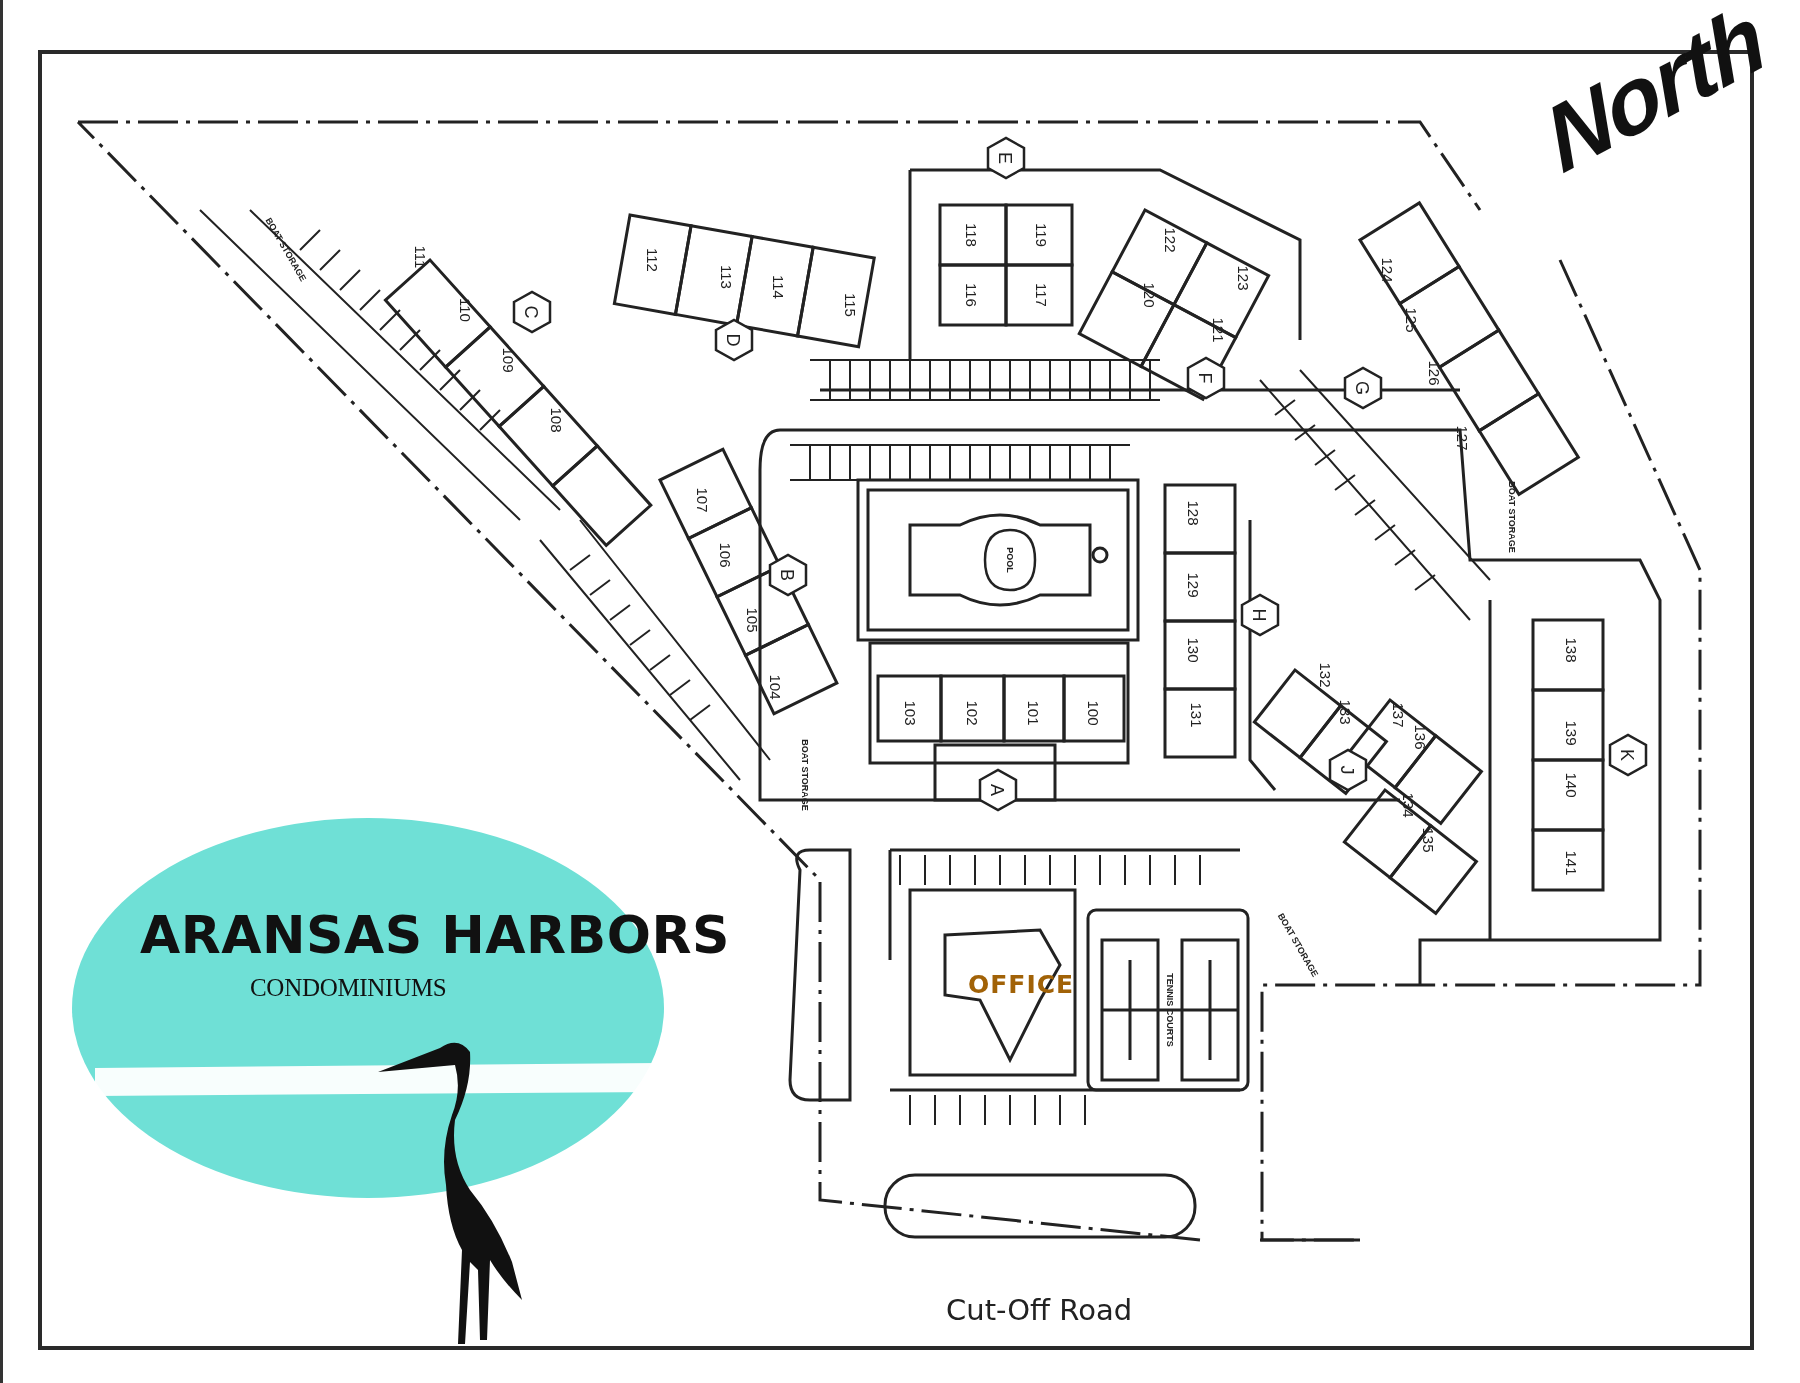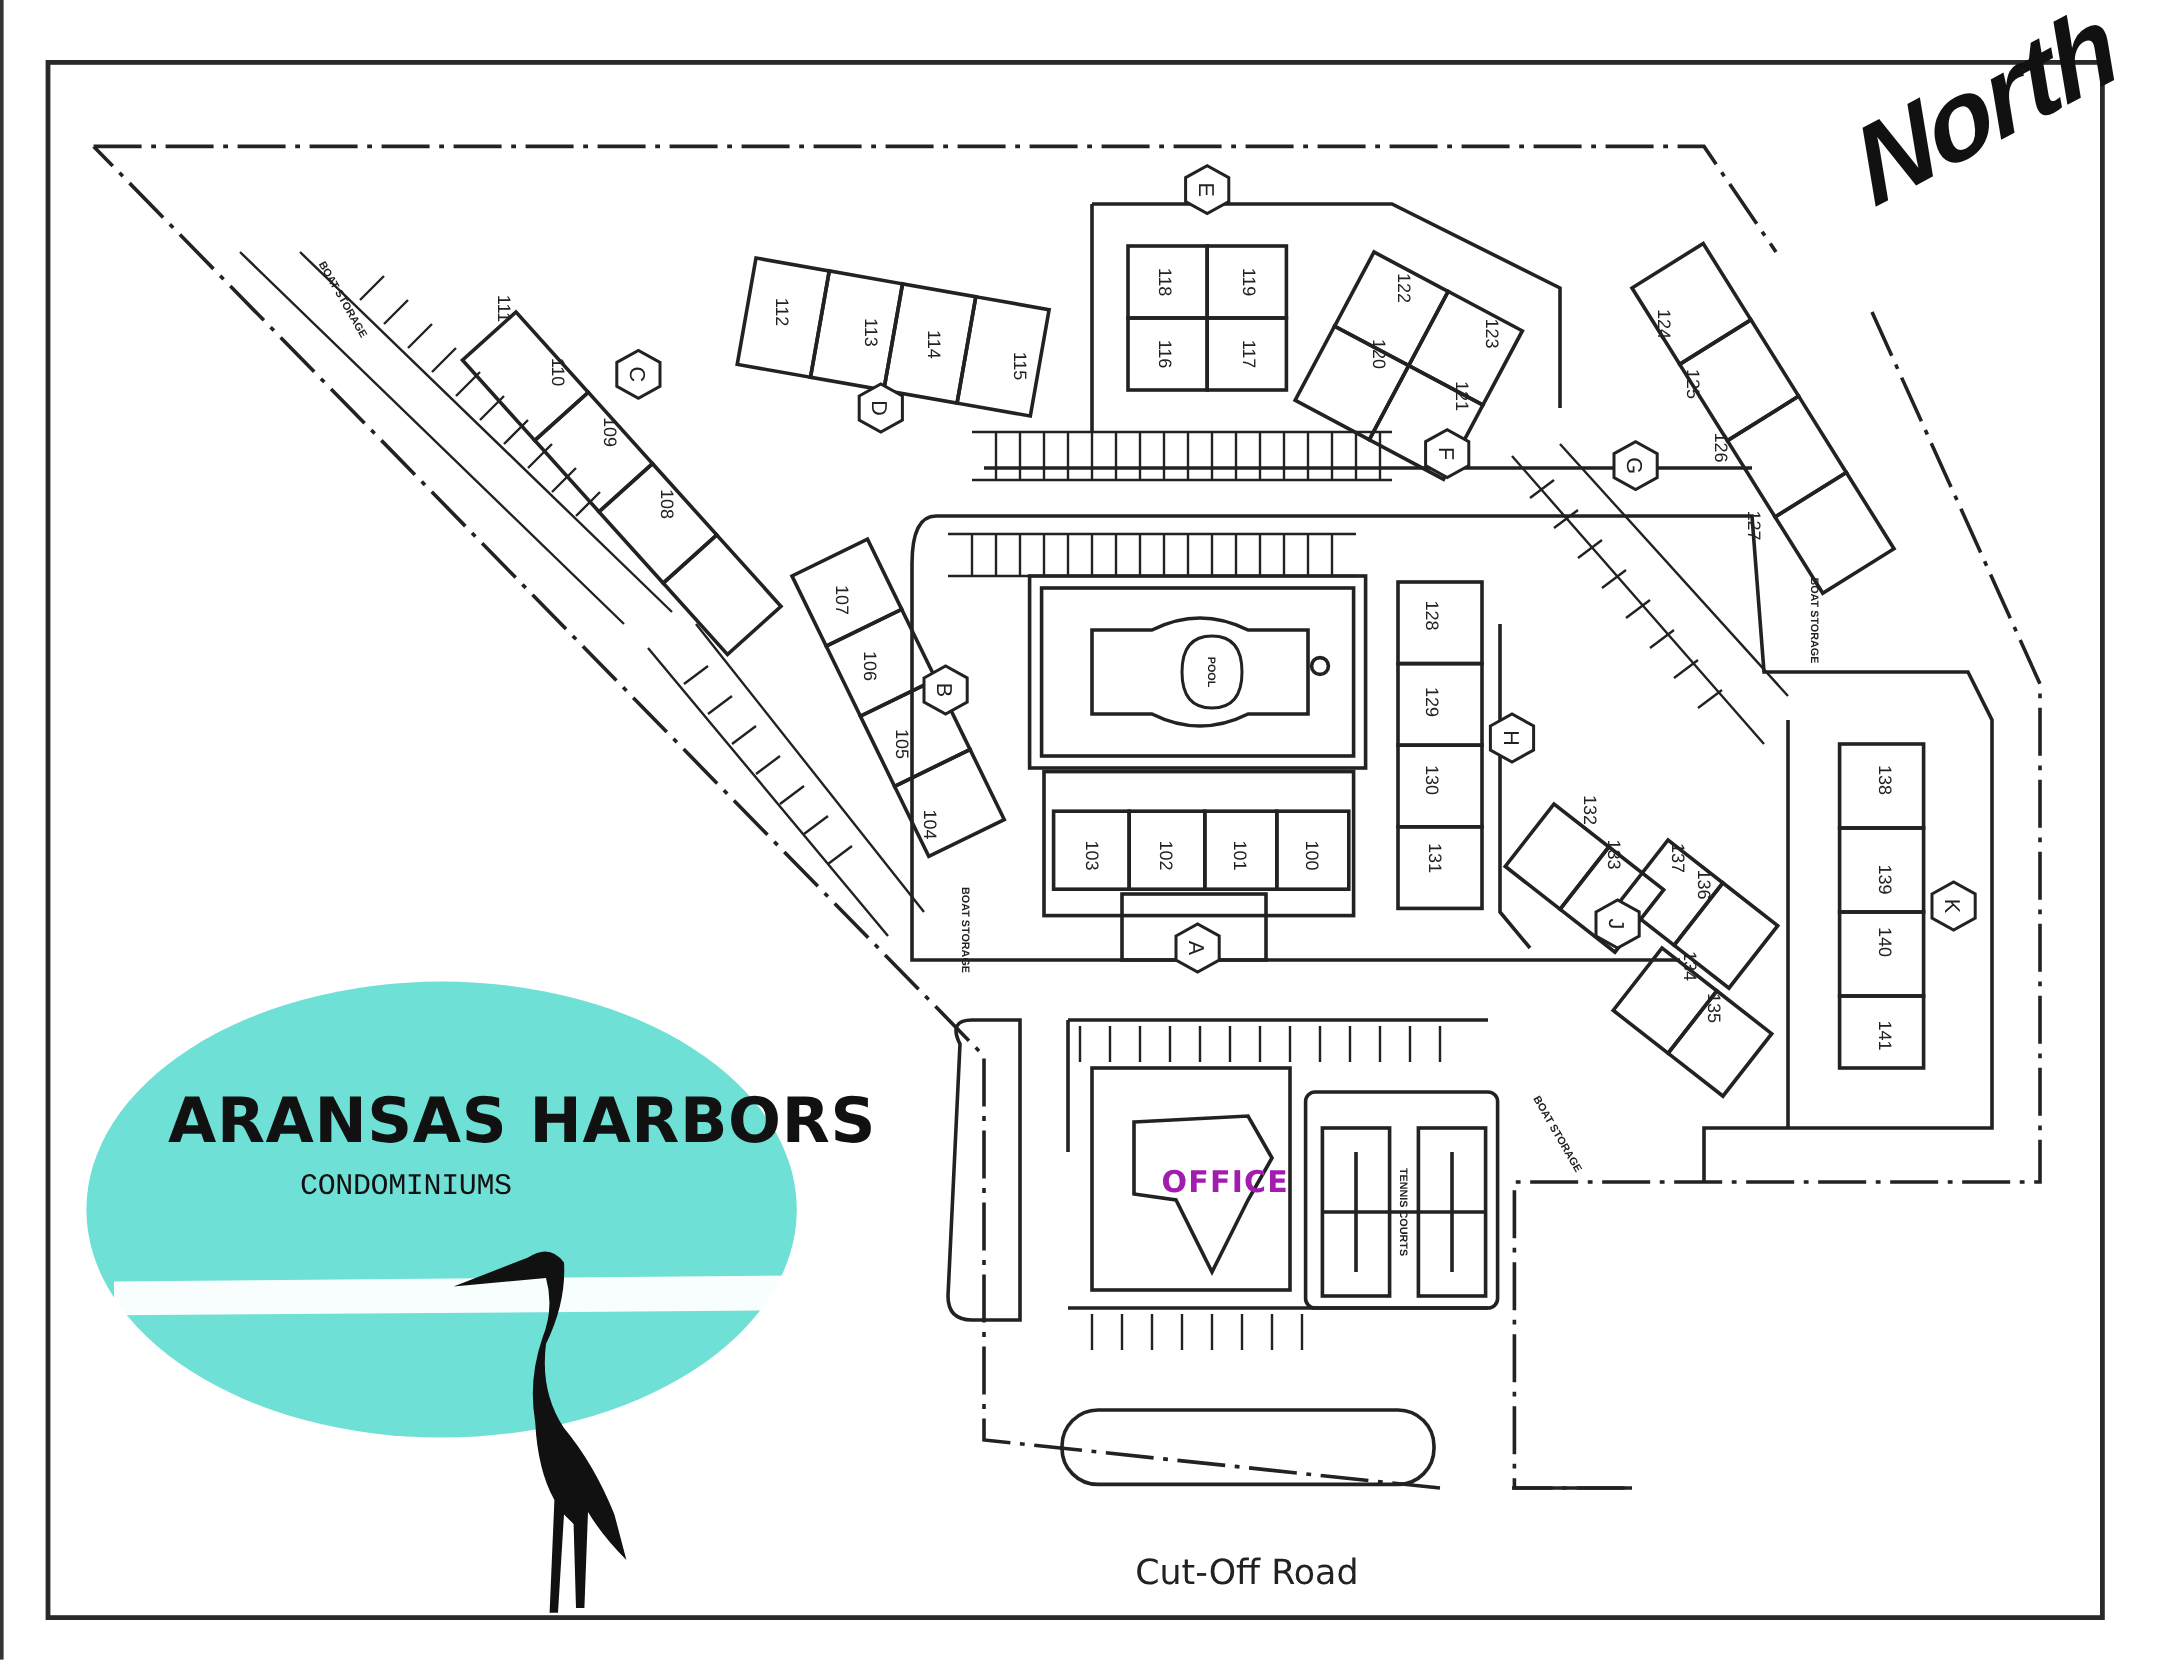--- a/index.html
+++ b/index.html
@@ -3,22 +3,22 @@
   <meta charset="utf-8">
   <style>
     html, body { margin: 0; padding: 0; background: #ffffff; }
     body { width: 1800px; height: 1383px; position: relative; overflow: hidden; font-family: "Liberation Sans", sans-serif; }
     .left-edge { position: absolute; left: 0; top: 0; width: 3px; height: 1383px; background: #333; }
     .frame { position: absolute; left: 38px; top: 50px; width: 1716px; height: 1300px; border: 4px solid #2a2a2a; box-sizing: border-box; }
     svg.map { position: absolute; left: 0; top: 0; width: 1800px; height: 1383px; }
     .north { position: absolute; left: 1535px; top: 100px; font-family: "Liberation Sans", sans-serif; font-weight: bold; font-style: italic; font-size: 92px; color: #111; transform: rotate(-28deg) skewX(-8deg); transform-origin: left top; letter-spacing: -2px; line-height: 1; }
     .road-label { position: absolute; left: 946px; top: 1293px; font-family: "DejaVu Sans", sans-serif; font-size: 29px; color: #222; }
     .logo-title { position: absolute; left: 140px; top: 905px; font-family: "DejaVu Sans", sans-serif; font-weight: bold; font-size: 52px; color: #111; letter-spacing: 0.5px; }
-    .logo-sub { position: absolute; left: 250px; top: 974px; font-family: Liberation Mono, monospace; font-size: 25px; color: #111; letter-spacing: -0.3px; }
-    .office-label { position: absolute; left: 968px; top: 970px; font-family: "DejaVu Sans", sans-serif; font-weight: bold; font-size: 25px; color: #a21caf; letter-spacing: 1px; }
+    .logo-sub { position: absolute; left: 250px; top: 974px; font-family: Liberation Serif, serif; font-size: 25px; color: #111; letter-spacing: -0.3px; }
+    .office-label { position: absolute; left: 968px; top: 970px; font-family: "DejaVu Sans", sans-serif; font-weight: bold; font-size: 25px; color: #a16207; letter-spacing: 1px; }
   </style>
 </head>
 <body>
 
 <div class="left-edge"></div>
 <div class="frame"></div>
 
 <svg class="map" viewBox="0 0 1800 1383" xmlns="http://www.w3.org/2000/svg">
   <g fill="none" stroke="#222" stroke-width="3">
 

